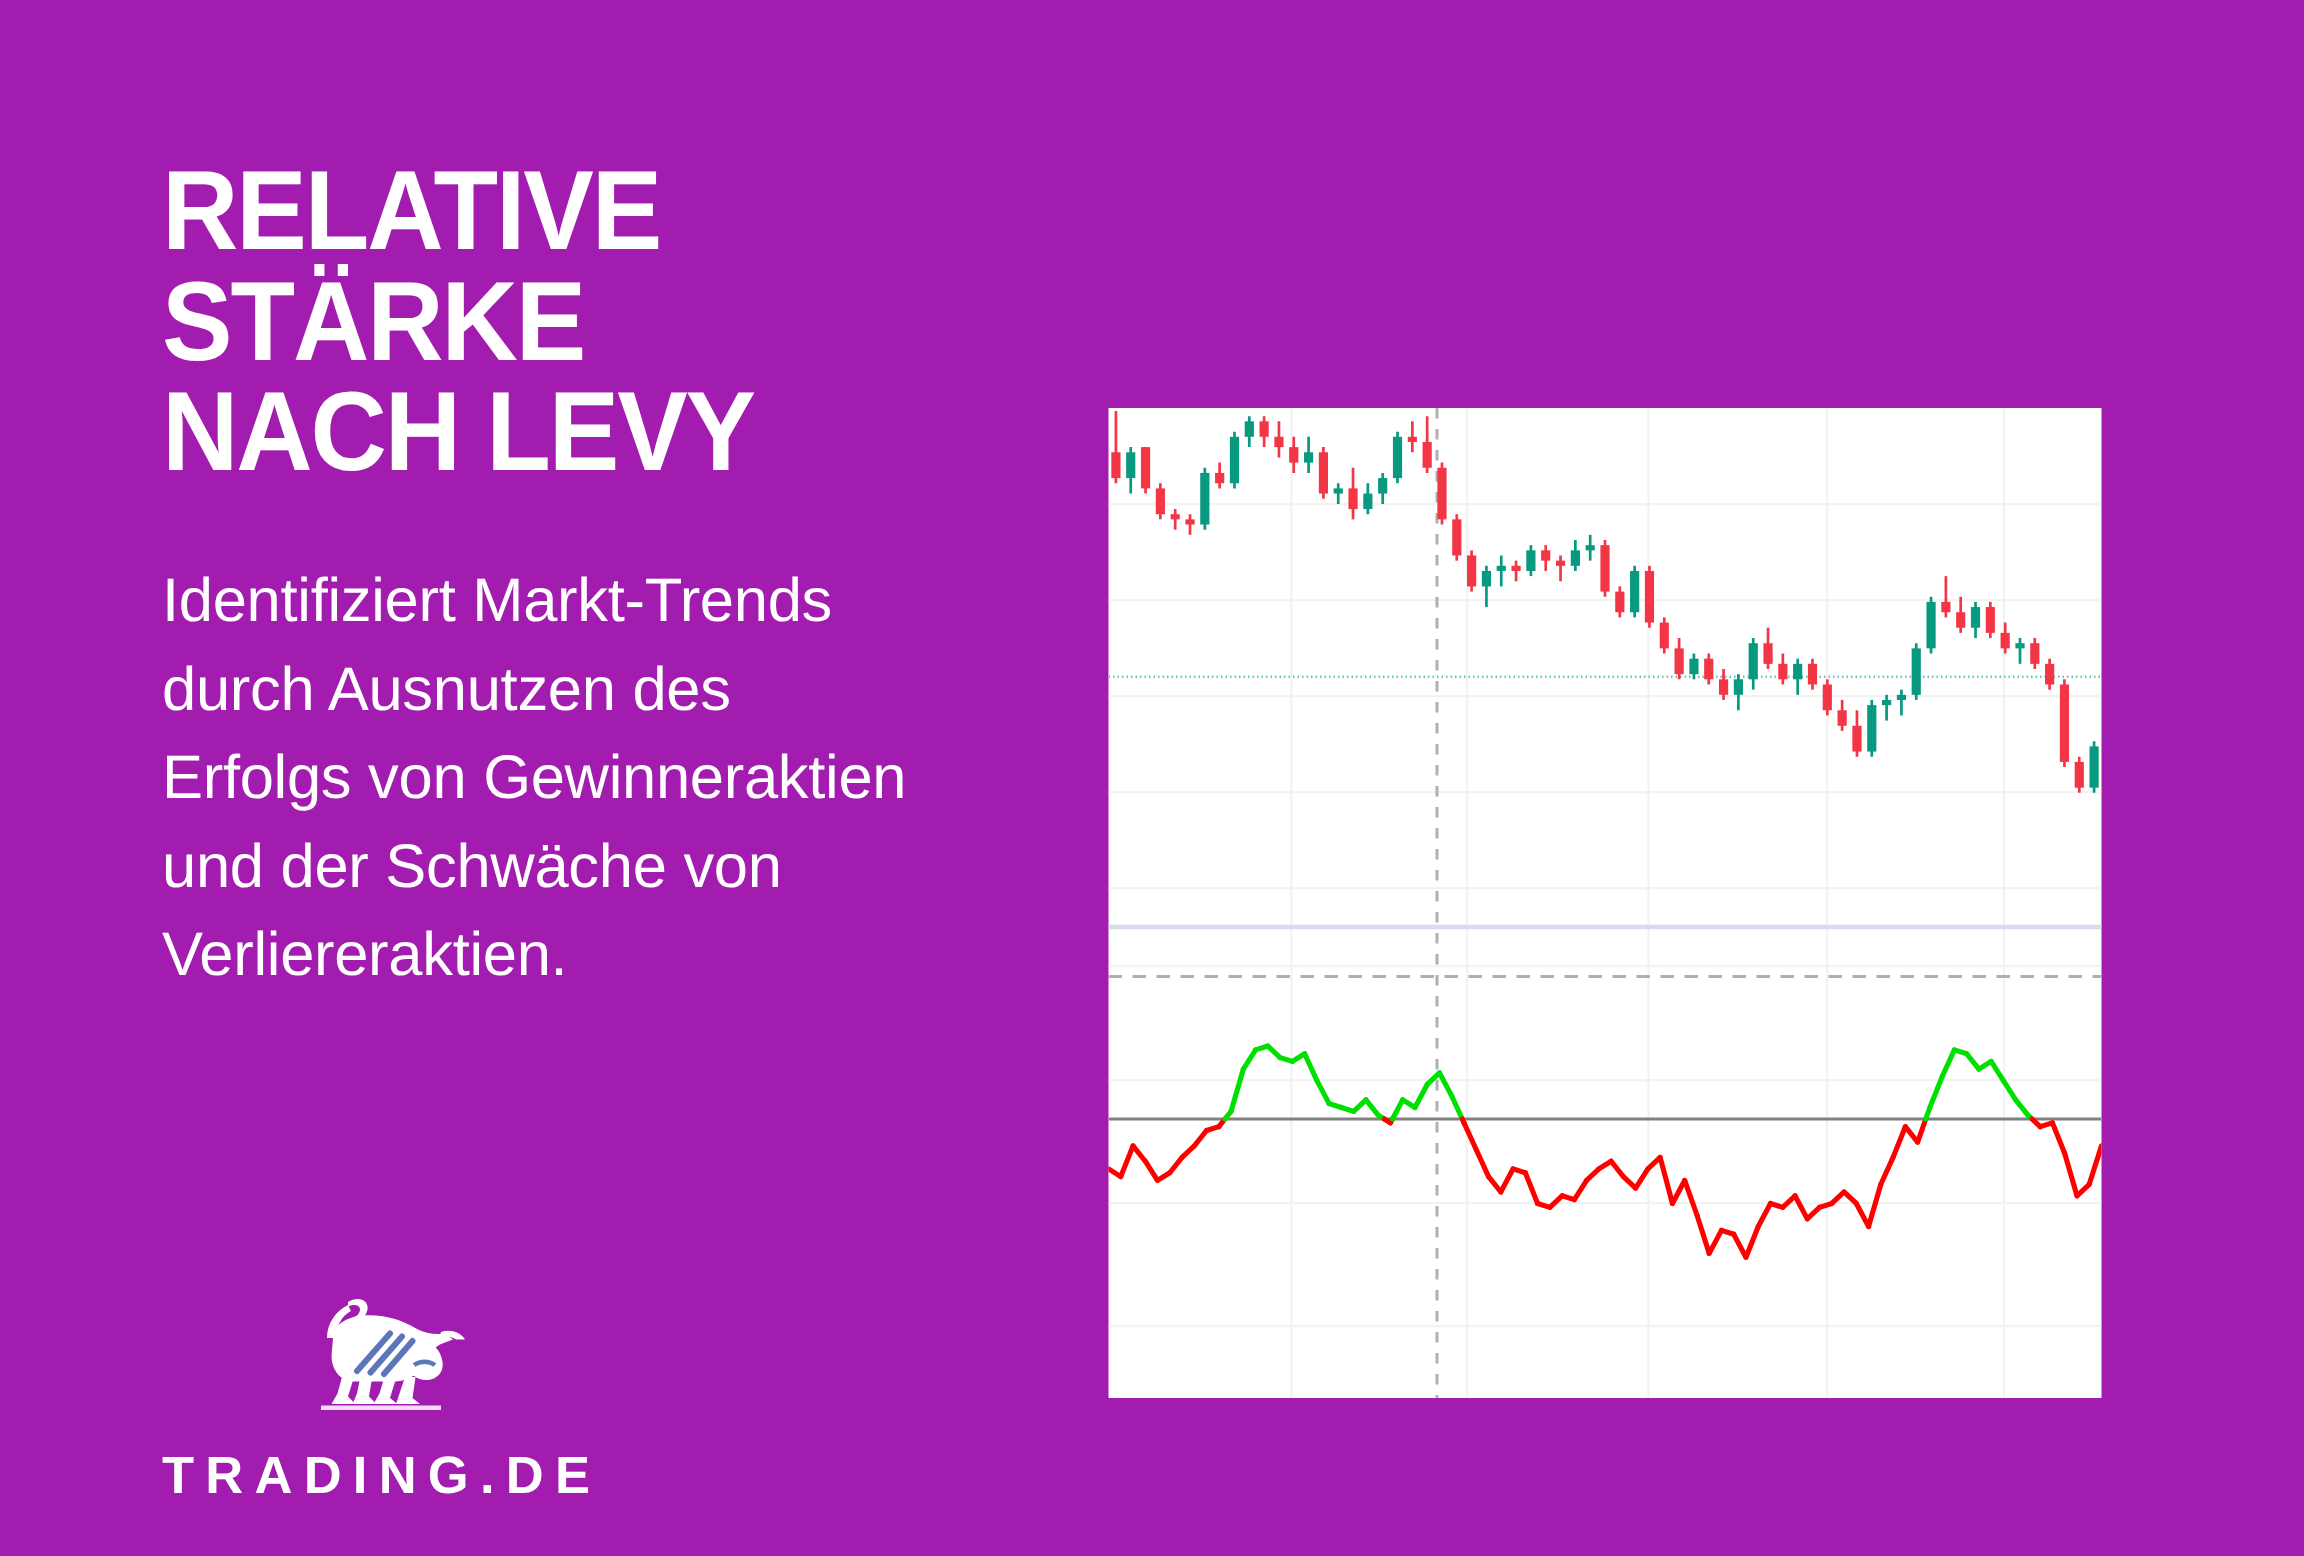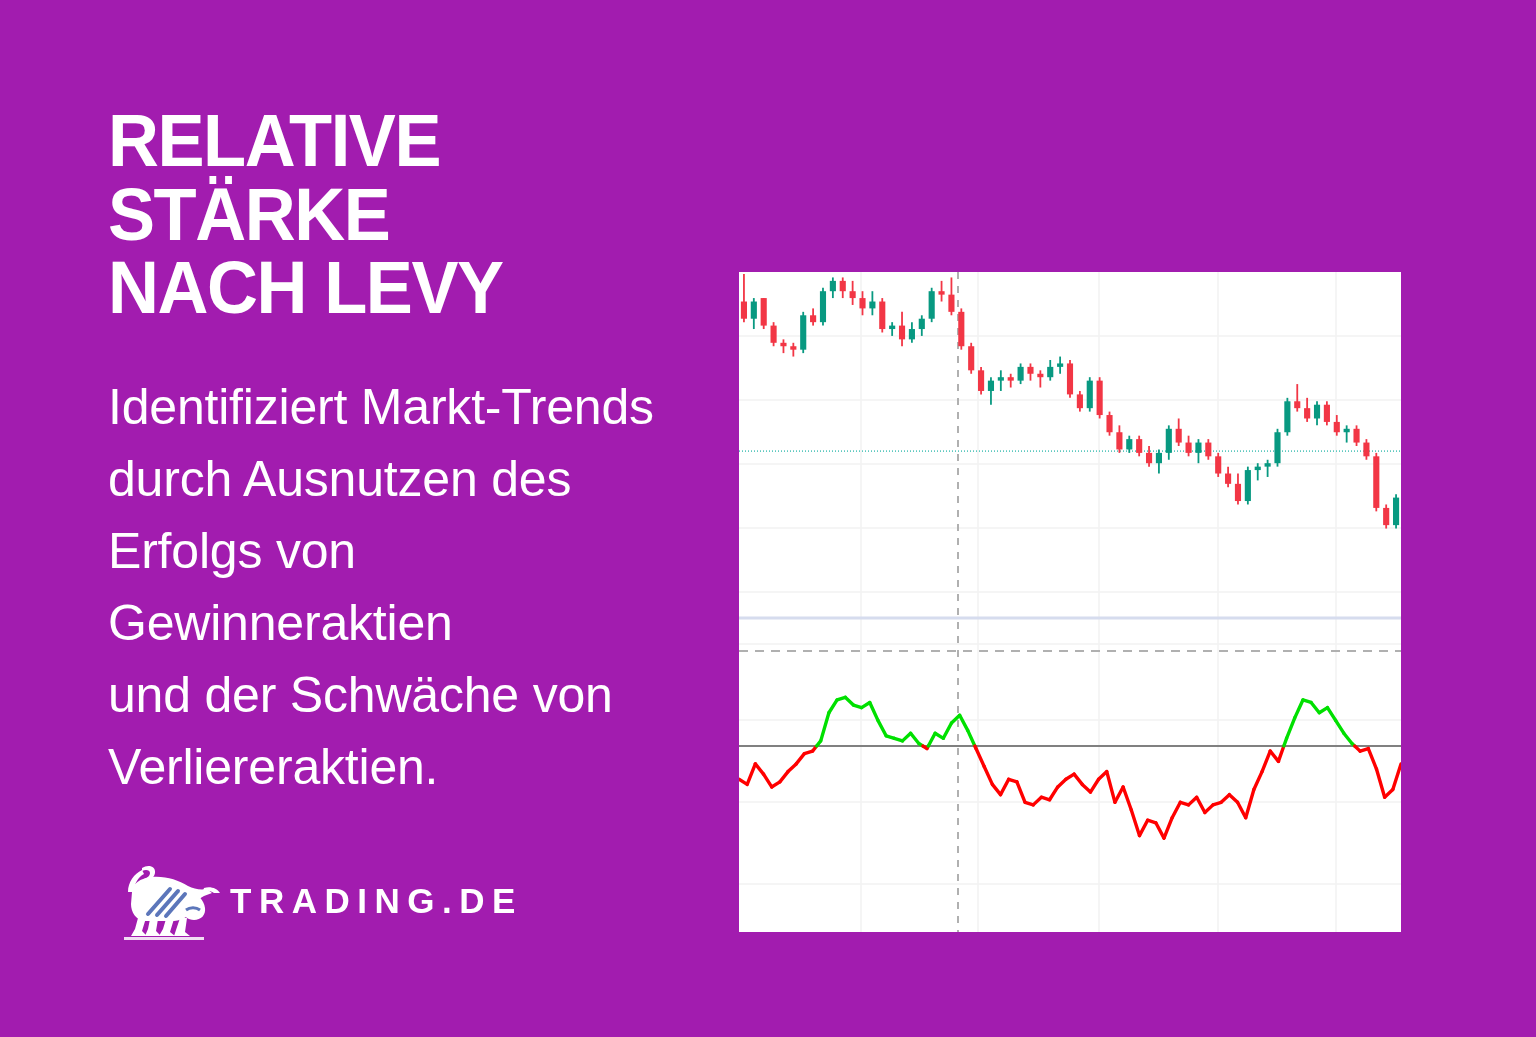--- a/index.html
+++ b/index.html
@@ -36,35 +36,36 @@
     line-height: 0.98;
     letter-spacing: -1.5px;
     transform: scaleX(0.94);
     transform-origin: left top;
     white-space: pre-line;
   }
   #subtext {
     margin: 0;
     padding-top: 46px;
     color: #ffffff;
-    font-size: 50px;
+    font-size: 41px;
     font-weight: 400;
     line-height: 1.44;
     letter-spacing: -0.2px;
     white-space: pre-line;
   }
 
   
   #logo {
     position: absolute;
     left: 108px;
     top: 862px;
     display: flex;
     align-items: center;
-    gap: 10px;
+    gap: 24px;
+    flex-direction: column;
   }
   #logo-mark { display: block; }
   #logo-word {
     color: #ffffff;
     font-size: 35px;
     font-weight: bold;
     letter-spacing: 7.5px;
   }
 
   

